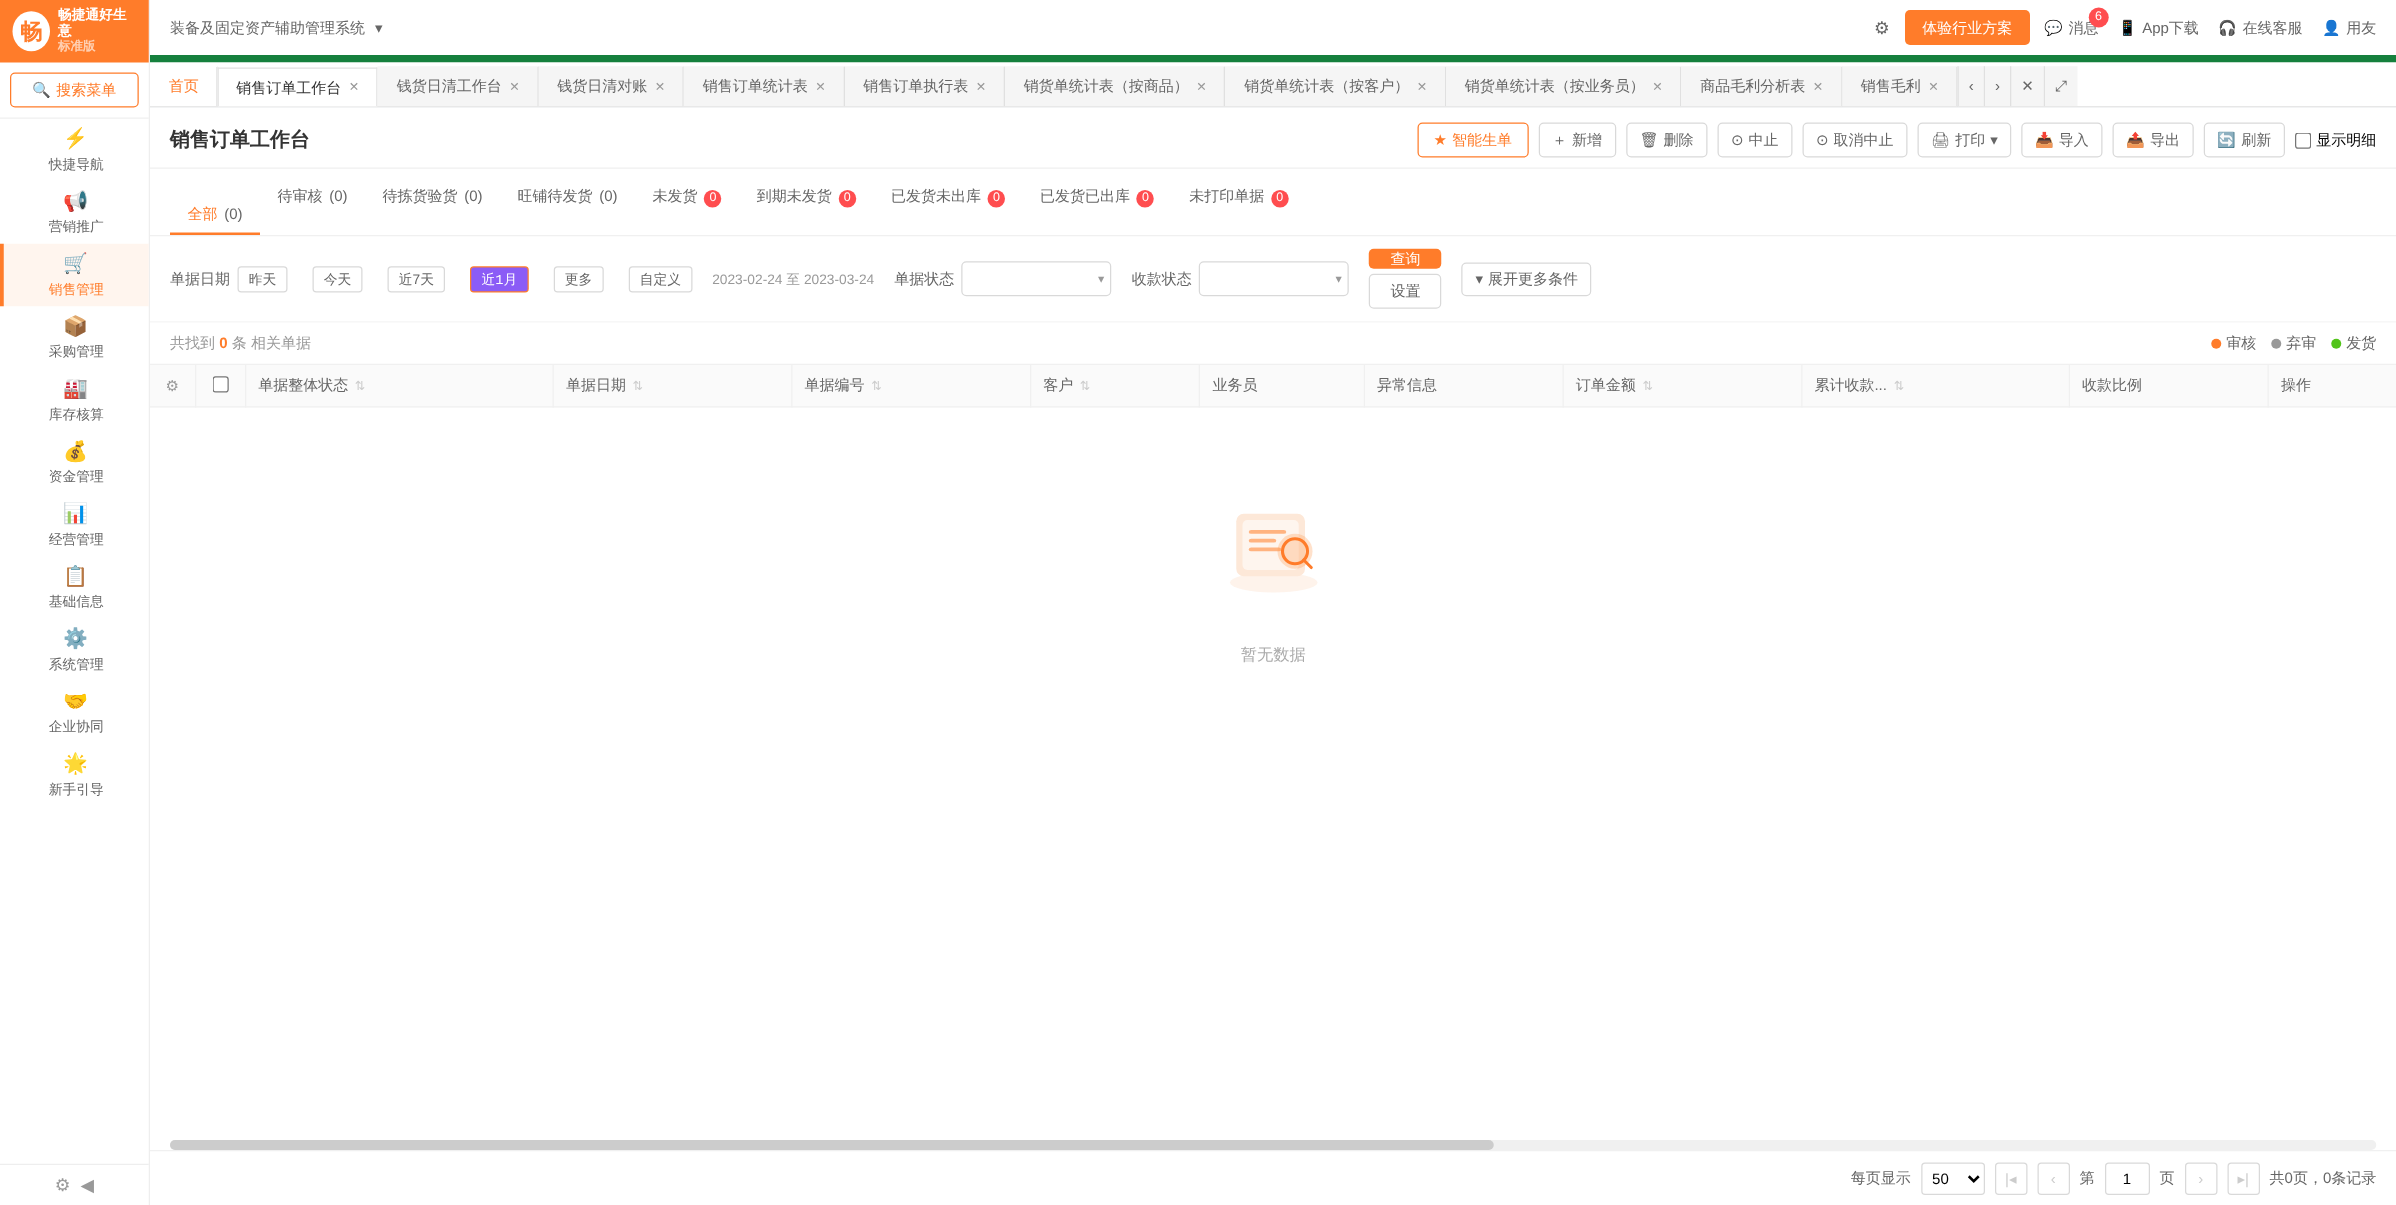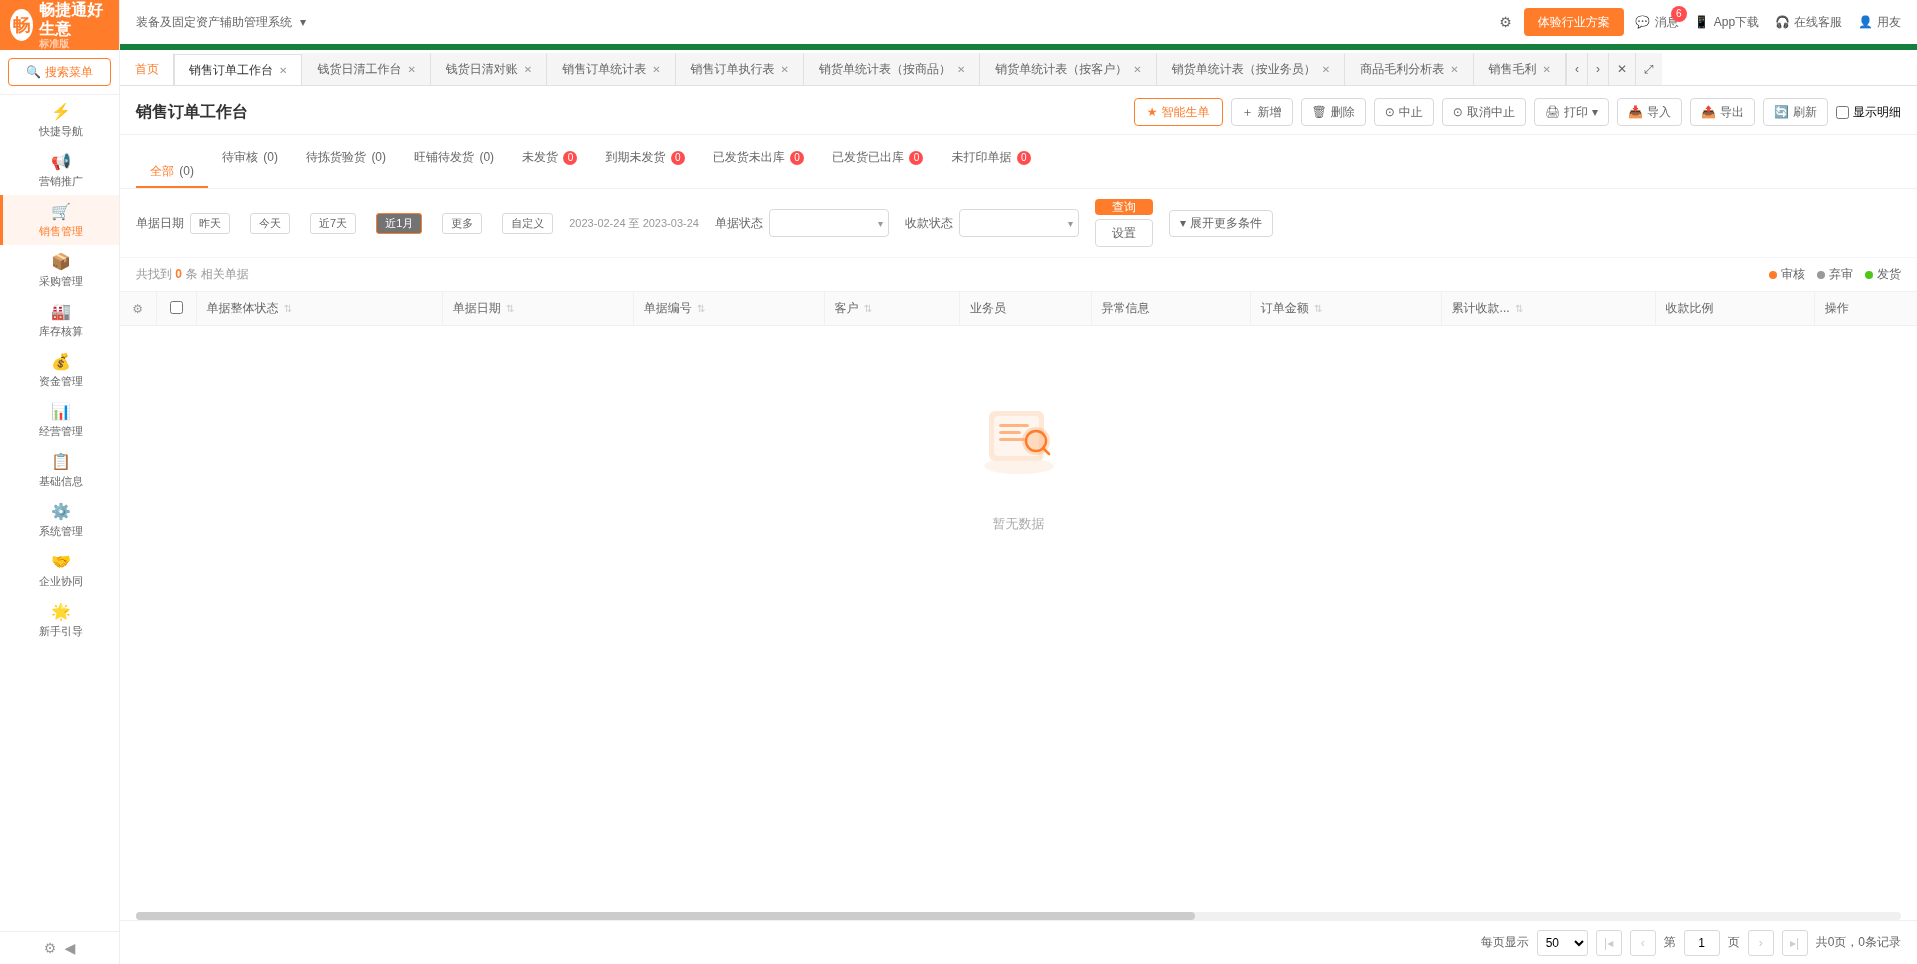--- a/index.html
+++ b/index.html
@@ -3,21 +3,21 @@
   <meta charset="utf-8">
   <style>
     * { box-sizing: border-box; margin: 0; padding: 0; font-family: 'Microsoft YaHei', SimHei, sans-serif; font-size: 12px; }
     body { display: flex; height: 964px; overflow: hidden; background: #f5f5f5; }
 
     
     .sidebar { width: 120px; background: #fff; display: flex; flex-direction: column; border-right: 1px solid #eee; flex-shrink: 0; }
     .sidebar-logo { height: 50px; background: #ff7c2a; display: flex; align-items: center; padding: 0 10px; color: #fff; font-size: 13px; font-weight: bold; gap: 6px; }
     .sidebar-logo-icon { width: 32px; height: 32px; background: #fff; border-radius: 50%; display: flex; align-items: center; justify-content: center; color: #ff7c2a; font-size: 18px; font-weight: bold; }
     .sidebar-logo-text { display: flex; flex-direction: column; line-height: 1.2; }
-    .sidebar-logo-text span:first-child { font-size: 16px; }
+    .sidebar-logo-text span:first-child { font-size: 11px; }
     .sidebar-logo-text span:last-child { font-size: 10px; color: rgba(255,255,255,0.8); }
     .sidebar-search { padding: 8px; border-bottom: 1px solid #f0f0f0; }
     .sidebar-search-btn { width: 100%; height: 28px; border: 1px solid #ff7c2a; background: #fff; color: #ff7c2a; border-radius: 4px; cursor: pointer; display: flex; align-items: center; justify-content: center; gap: 4px; }
     .sidebar-item { height: 50px; display: flex; flex-direction: column; align-items: center; justify-content: center; cursor: pointer; color: #666; gap: 3px; border-left: 3px solid transparent; }
     .sidebar-item.active { background: #fff5ee; color: #ff7c2a; border-left: 3px solid #ff7c2a; }
     .sidebar-item-icon { font-size: 16px; }
     .sidebar-item-label { font-size: 11px; }
     .sidebar-bottom { margin-top: auto; border-top: 1px solid #eee; display: flex; padding: 8px; gap: 8px; align-items: center; justify-content: center; }
     .sidebar-bottom-btn { color: #999; cursor: pointer; font-size: 14px; }
 
@@ -58,21 +58,21 @@
     .sub-tab.active { color: #ff7c2a; border-bottom: 2px solid #ff7c2a; margin-top: 14px; }
     .sub-tab .cnt-badge { background: #ff4d4f; color: #fff; border-radius: 8px; font-size: 10px; padding: 0 3px; min-width: 14px; height: 14px; display: inline-flex; align-items: center; justify-content: center; margin-left: 2px; }
     .sub-tab .cnt-zero { color: #666; margin-left: 2px; }
 
     
     .filter-row { padding: 10px 16px; display: flex; align-items: center; gap: 16px; flex-wrap: wrap; border-bottom: 1px solid #f5f5f5; }
     .filter-item { display: flex; align-items: center; gap: 6px; }
     .filter-label { color: #666; white-space: nowrap; }
     .filter-date-options { display: flex; gap: 20px; align-items: center; flex-wrap: wrap; }
     .filter-date-btn { padding: 2px 8px; border: 1px solid #d9d9d9; border-radius: 3px; cursor: pointer; color: #666; background: #fff; font-size: 11px; }
-    .filter-date-btn.active { background: #737373; color: #fff; border-color: #ff7c2a; }
+    .filter-date-btn.active { background: #8b5cf6; color: #fff; border-color: #ff7c2a; font-family: Liberation Mono, monospace; }
     .filter-date-range { color: #999; font-size: 11px; }
     .filter-select { height: 28px; border: 1px solid #d9d9d9; border-radius: 4px; padding: 0 24px 0 8px; background: #fff; color: #333; cursor: pointer; font-size: 12px; min-width: 120px; appearance: none; position: relative; }
     .select-wrap { position: relative; display: inline-block; }
     .select-wrap::after { content: '▾'; position: absolute; right: 6px; top: 50%; transform: translateY(-50%); color: #999; pointer-events: none; font-size: 10px; }
     .expand-btn { padding: 4px 10px; border: 1px solid #d9d9d9; background: #fff; color: #666; border-radius: 4px; cursor: pointer; display: flex; align-items: center; gap: 4px; font-size: 12px; }
 
     
     .table-meta { padding: 8px 16px; display: flex; align-items: center; justify-content: space-between; }
     .table-meta-left { color: #999; font-size: 12px; }
     .table-meta-left em { color: #ff7c2a; font-style: normal; font-weight: bold; }

